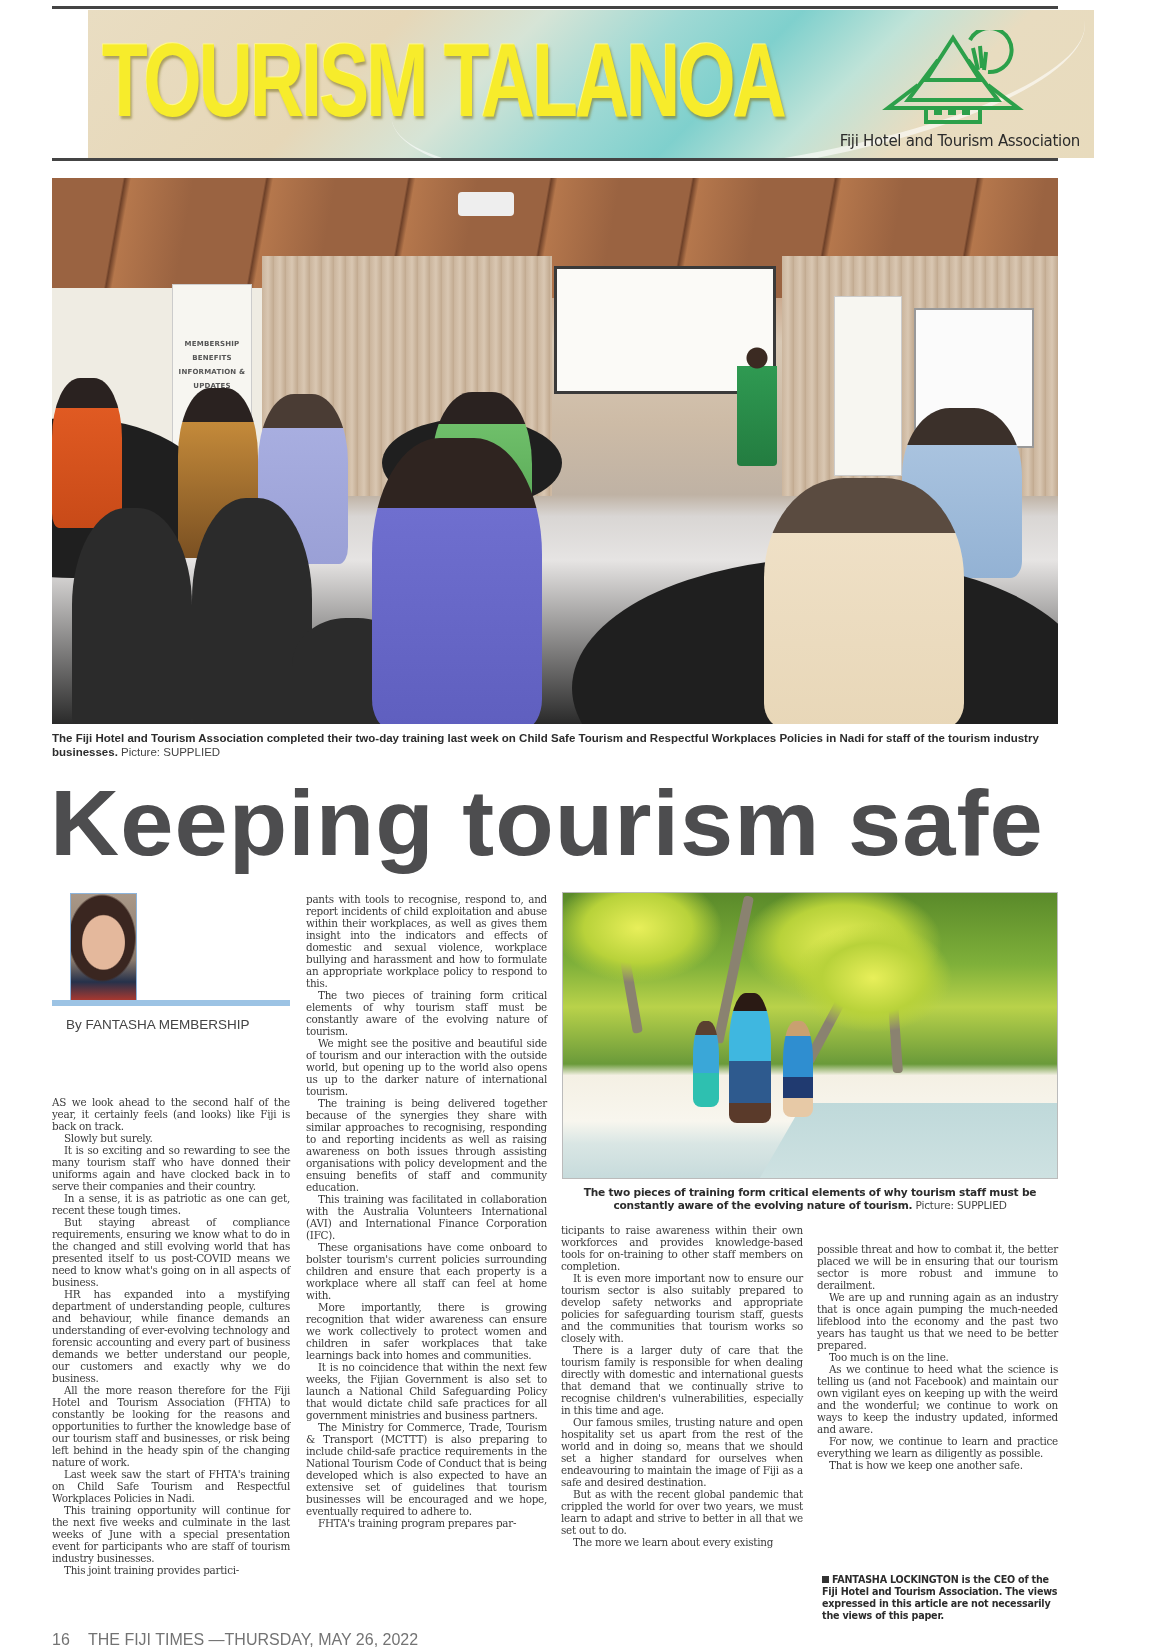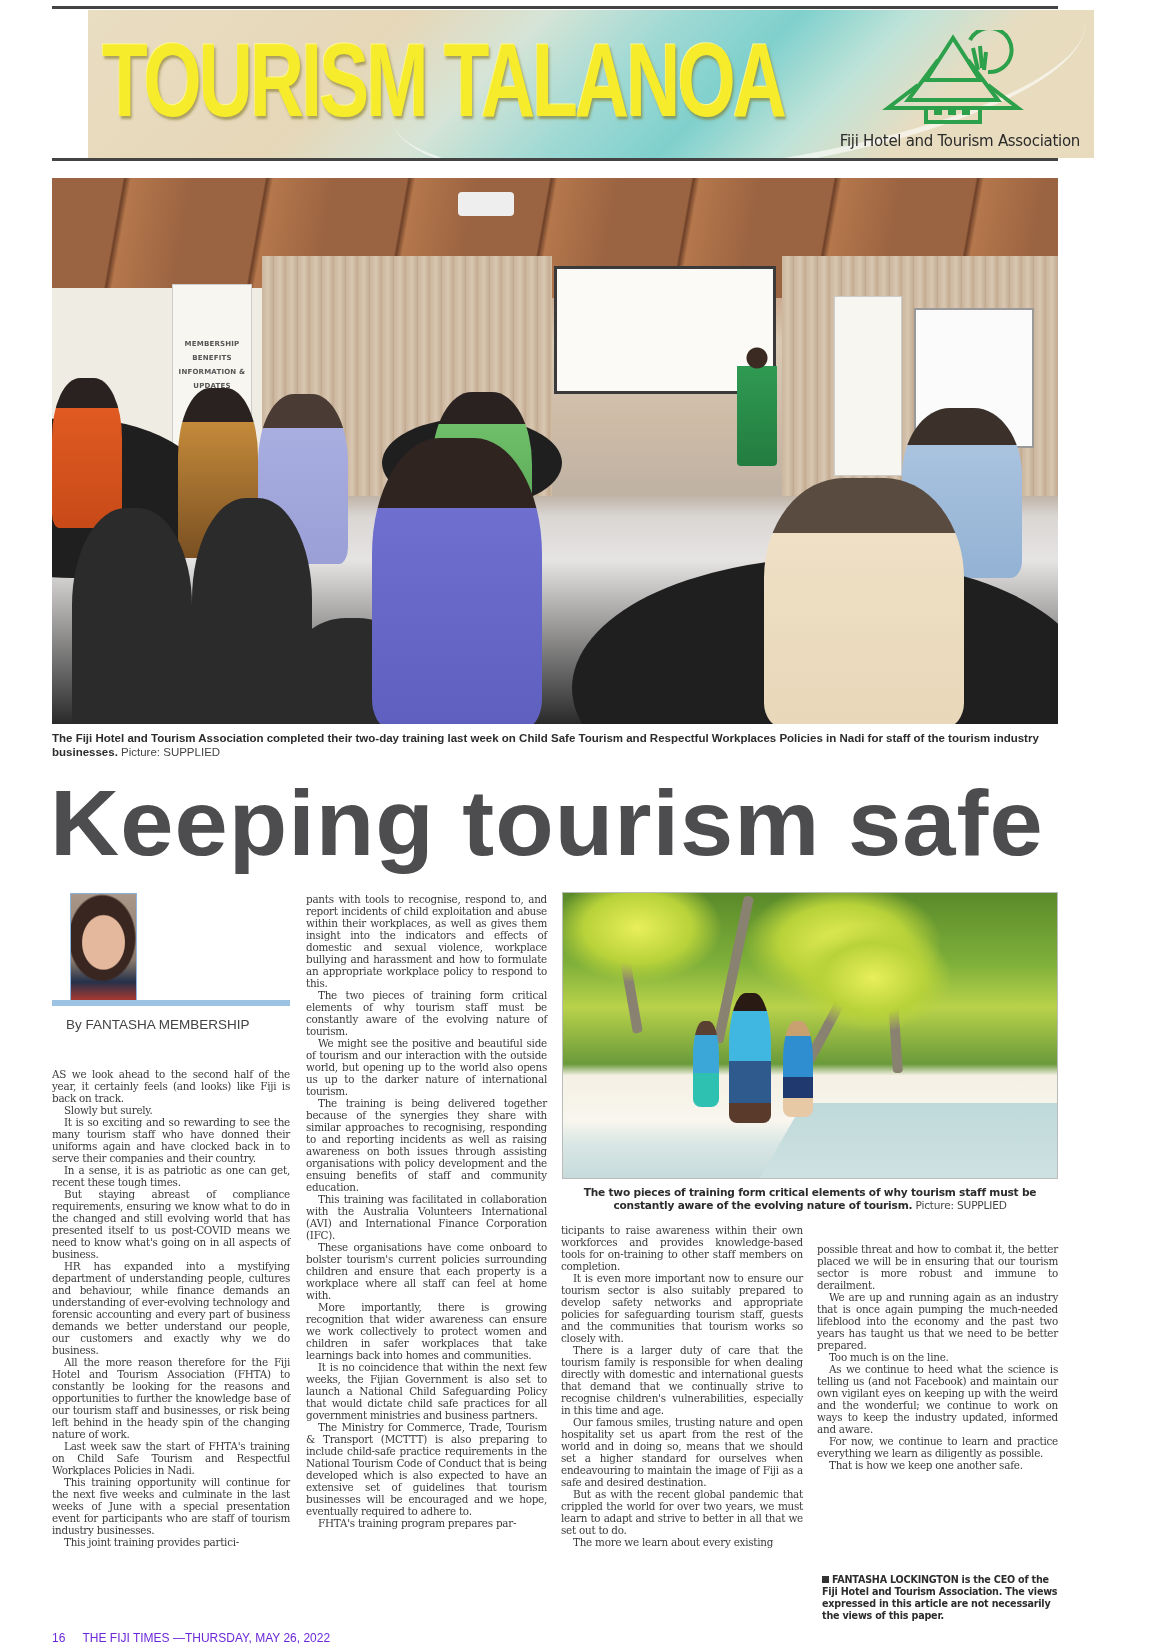--- a/index.html
+++ b/index.html
@@ -69,21 +69,21 @@
                 radial-gradient(ellipse 34px 44px at 48% 40%, #3a2620 0 95%, transparent 100%),
                 linear-gradient(180deg, #a99888 0%, #8a7a6c 60%, #26314a 80%, #c43a2a 100%); }
   .byline-bar { position: absolute; left: 52px; top: 1000px; width: 238px; height: 6px; background: #9cc3e4; }
   .byline { position: absolute; left: 66px; top: 1017px; font-family: "Liberation Sans", sans-serif; font-size: 13.5px; color: #444; }
 
   
   .col { position: absolute; font-family: "DejaVu Serif", serif; font-size: 10.4px; line-height: 12px; color: #3a3a3a;
     text-align: justify; letter-spacing: -0.25px; }
   .col p { text-indent: 12px; margin: 0; hyphens: auto; }
   .col p.noindent { text-indent: 0; }
-  .col1 { left: 52px; top: 1068px; width: 238px; }
+  .col1 { left: 52px; top: 1096px; width: 238px; }
   .col2 { left: 306px; top: 893px; width: 241px; }
   .col3 { left: 561px; top: 1224px; width: 242px; }
   .col4 { left: 817px; top: 1224px; width: 241px; margin-top: 19px; }
 
   
   .beach-photo { position: absolute; left: 562px; top: 892px; width: 496px; height: 287px; overflow: hidden; border: 1px solid #bbb;
     background: linear-gradient(180deg, #5a8a2a 0%, #7fb03a 25%, #b9d24a 40%, #6a9a3a 60%, #f4f0e4 64%, #f8f6ee 80%, #d9e6e4 88%, #c7dbdc 100%); }
   .palm { position: absolute; background: #8a8270; width: 10px; border-radius: 4px; transform-origin: bottom center; }
   .frond { position: absolute; border-radius: 50%; background: radial-gradient(ellipse at center, #e8ef5a 0%, #b8d23a 45%, transparent 70%); }
   .sea { position: absolute; right: 0; top: 210px; width: 300px; height: 80px; background: linear-gradient(180deg, #bfd9da, #cfe2e2); transform: skewX(-30deg); transform-origin: bottom right; }
@@ -93,21 +93,21 @@
   .walker.w3 { left: 220px; top: 128px; width: 30px; height: 96px; background: linear-gradient(180deg, #c9a070 0 16%, #2f8ed0 16%, #2f8ed0 58%, #203a70 58%, #203a70 80%, #e7c9a6 80%); }
 
   .beach-caption { position: absolute; left: 562px; top: 1186px; width: 496px; text-align: center;
     font-family: "DejaVu Sans", sans-serif; font-size: 10.6px; line-height: 13px; color: #2c2c2c; letter-spacing: -0.2px; }
   .beach-caption b { font-weight: 700; }
 
   .bio-note { position: absolute; left: 822px; top: 1574px; width: 236px; 
     font-family: "DejaVu Sans", sans-serif; font-weight: 700; font-size: 9.6px; line-height: 12px; color: #2c2c2c; letter-spacing: -0.2px; }
   .bio-square { display: inline-block; width: 7px; height: 7px; background: #333; margin-right: 3px; vertical-align: 0; }
 
-  .footer { position: absolute; left: 52px; top: 1631px; font-family: "Liberation Sans", sans-serif; font-size: 12px; color: #6d28d9; }
+  .footer { position: absolute; left: 52px; top: 1631px; font-family: "Liberation Sans", sans-serif; font-size: 16px; color: #737373; }
   .footer .page-num { margin-right: 14px; }
 </style>
 </head>
 <body>
 
 <div class="masthead-rule-top"></div>
 <div class="masthead">
   <div class="foam"></div>
   <div class="masthead-title">TOURISM TALANOA</div>
   <svg class="masthead-logo" viewBox="0 0 150 95">

